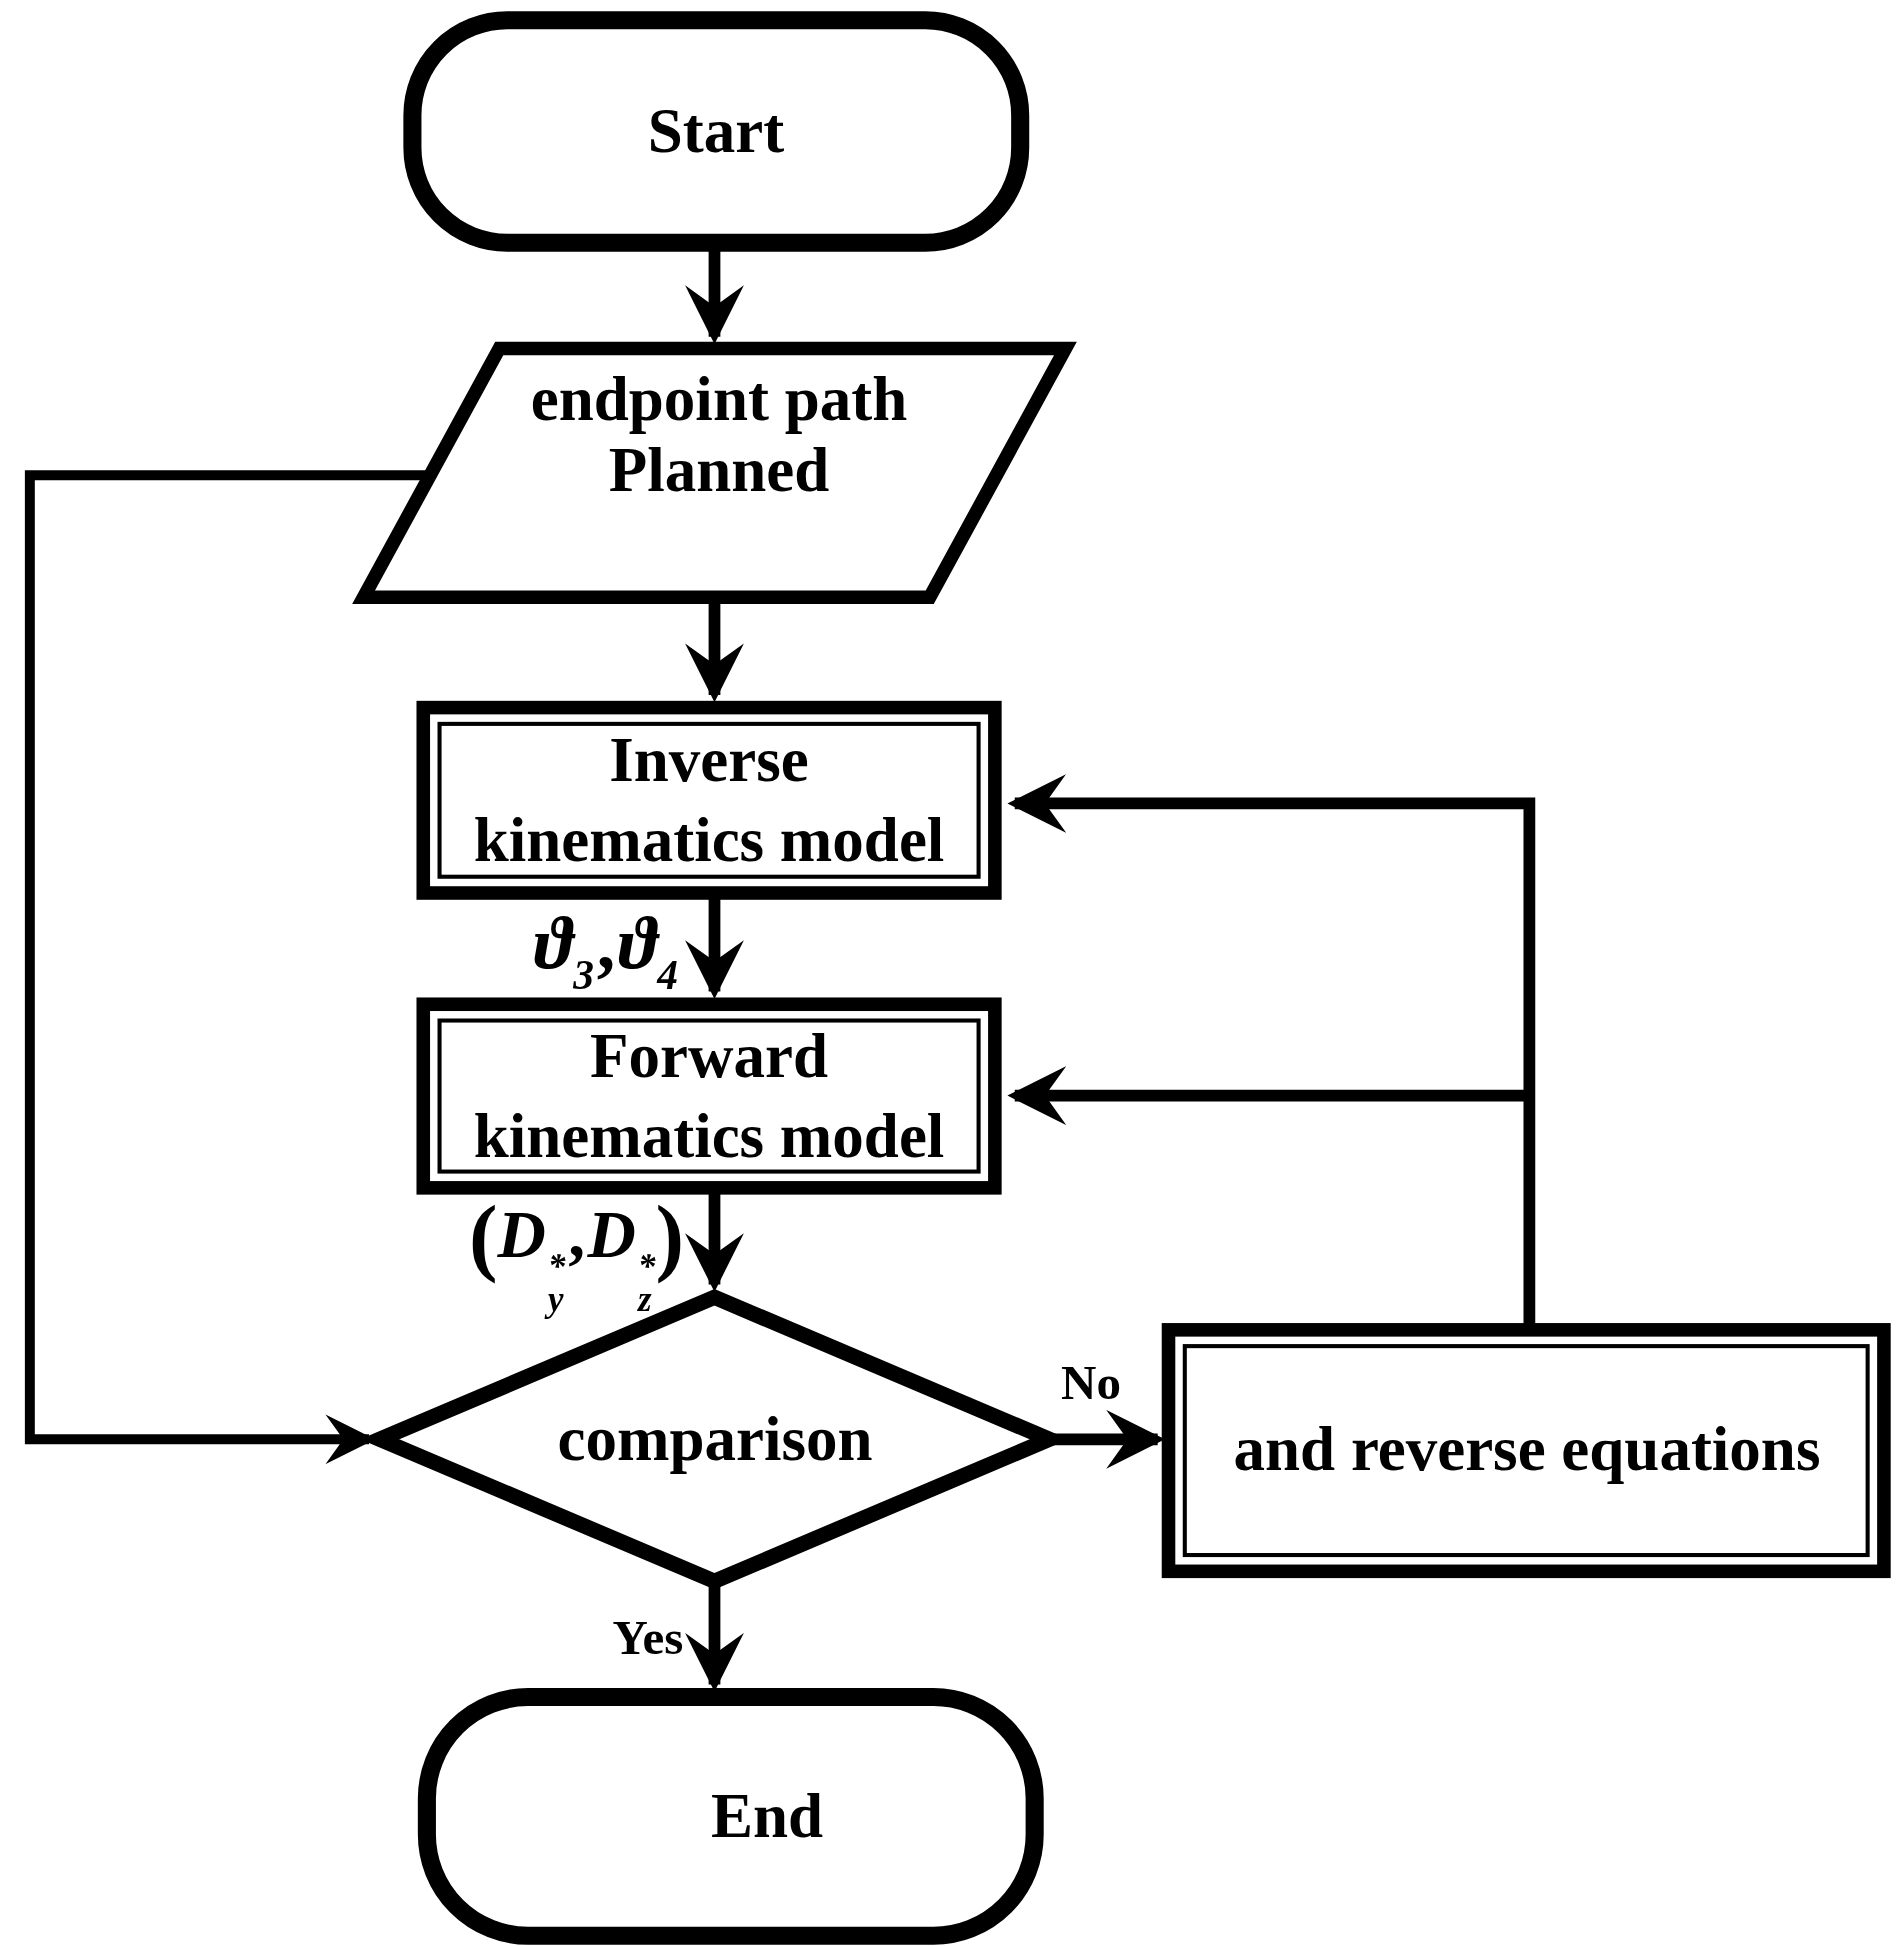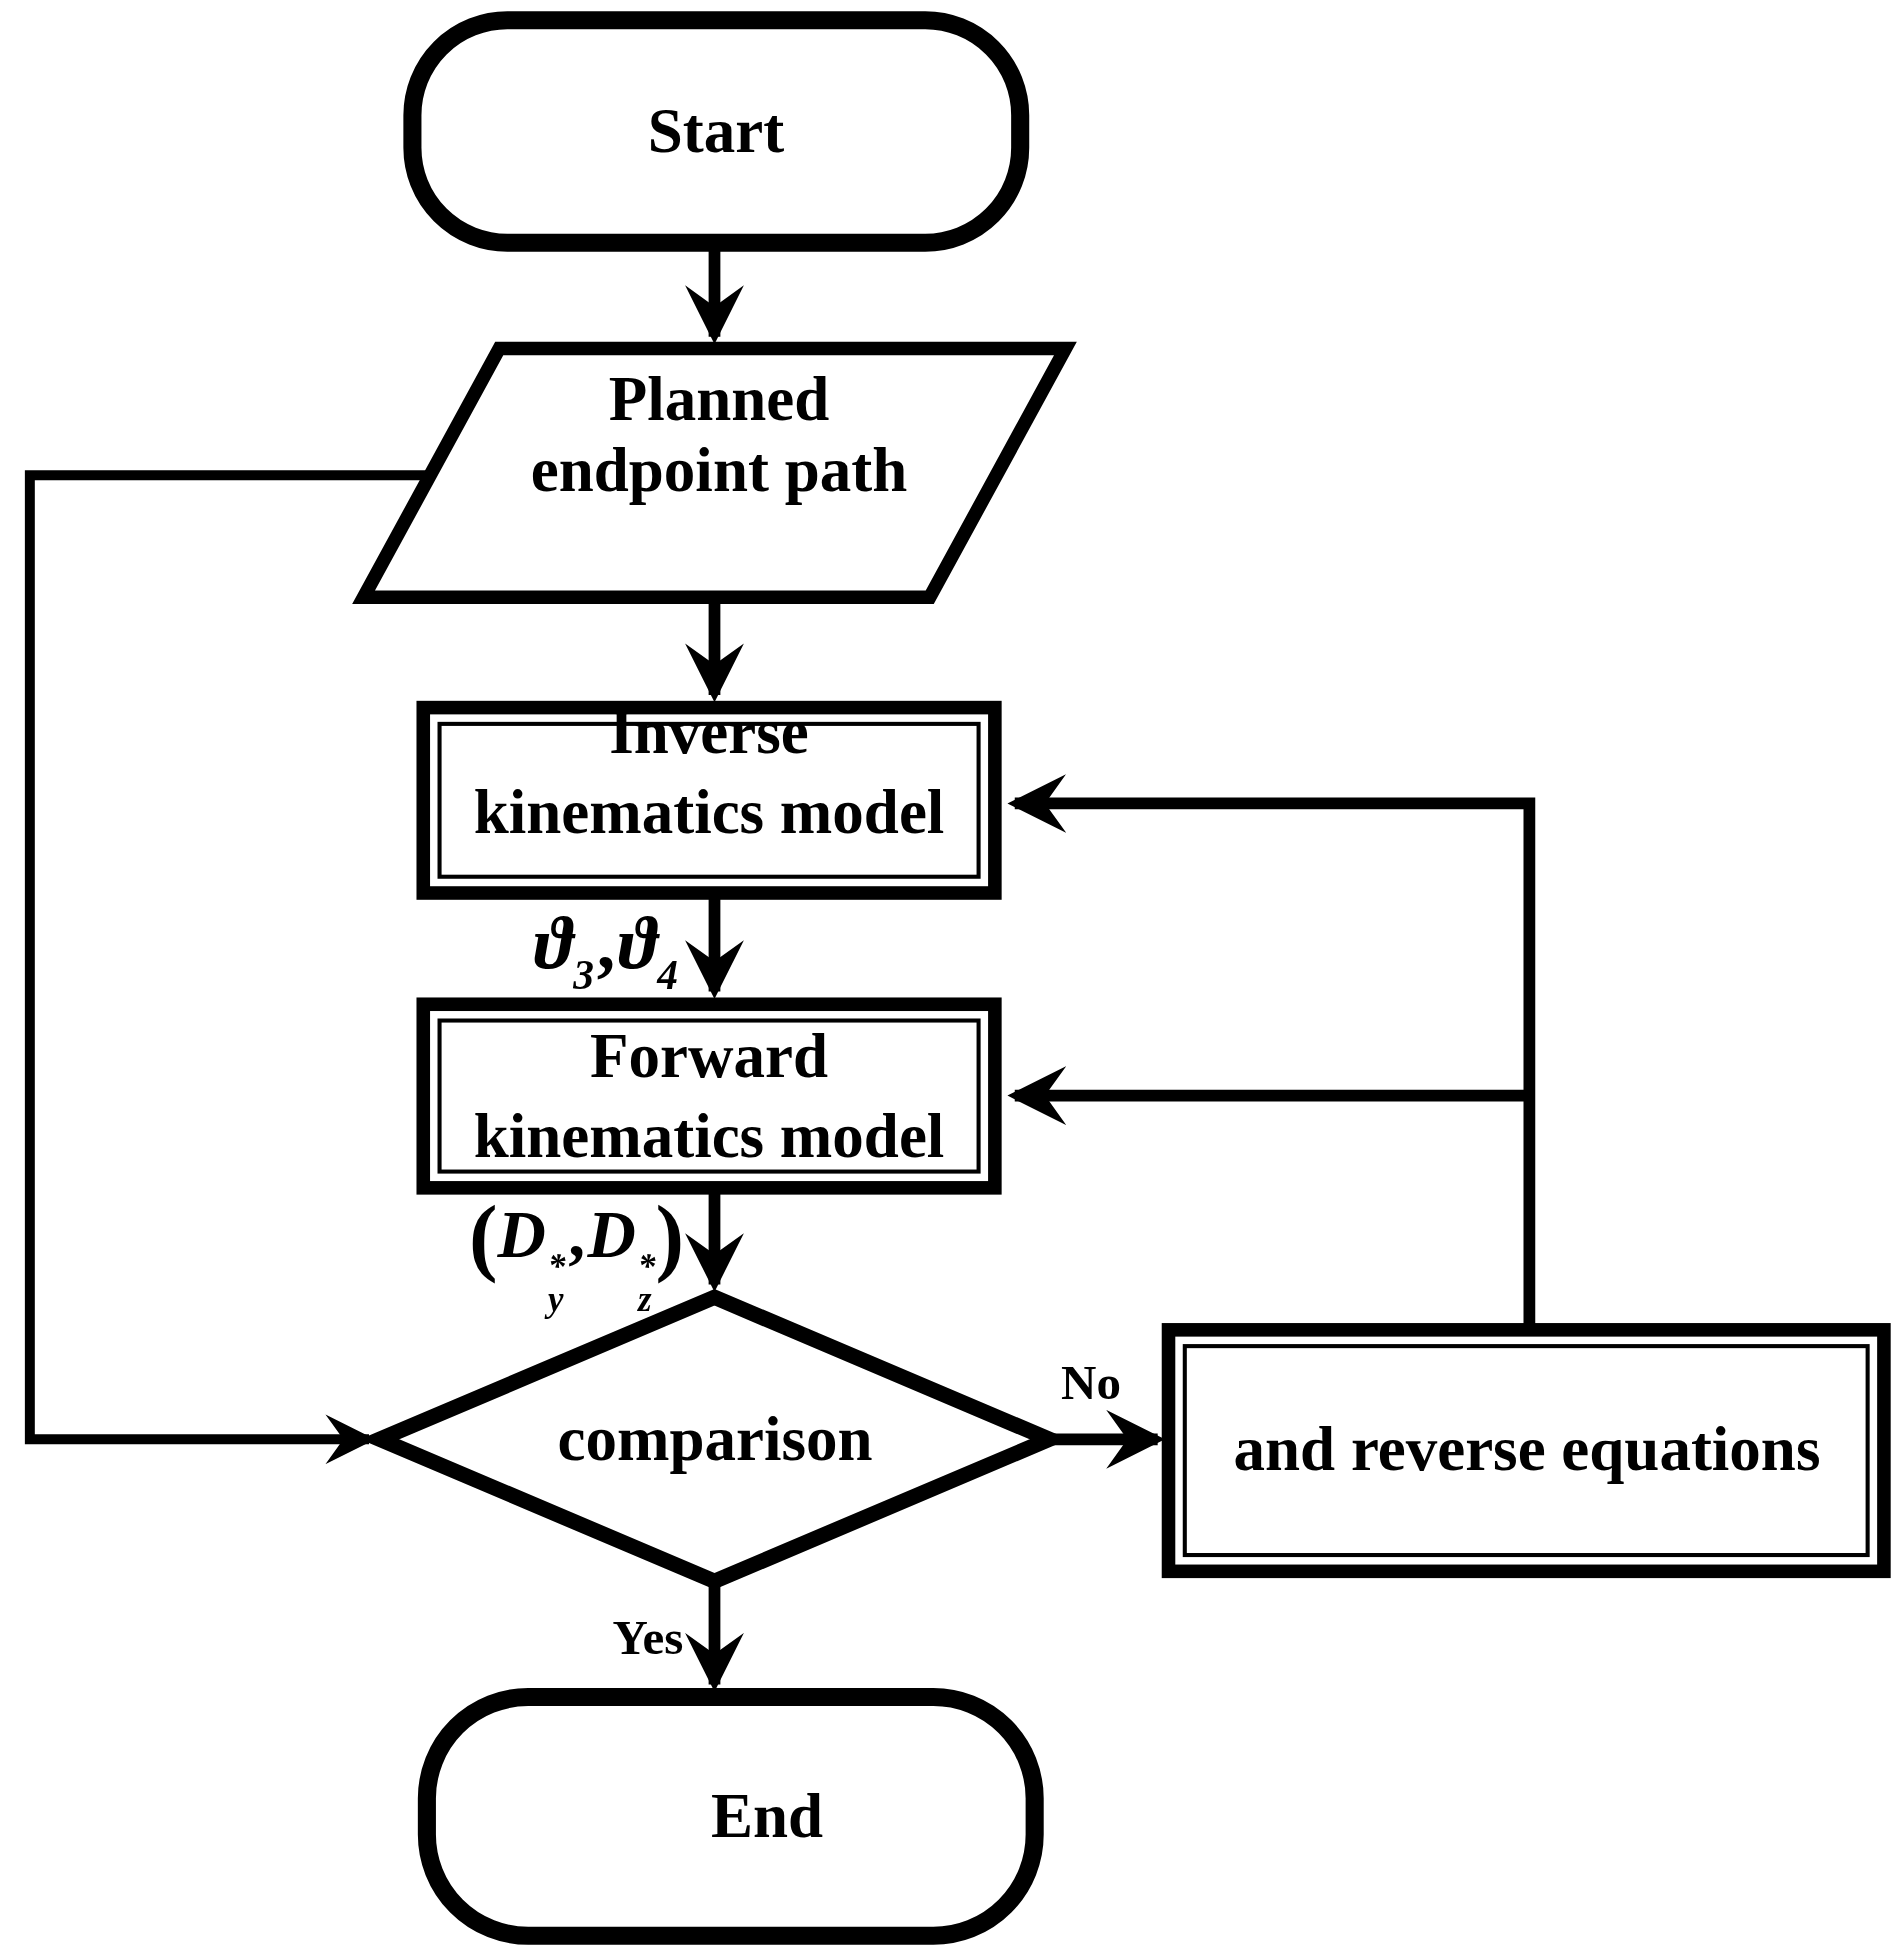--- a/index.html
+++ b/index.html
@@ -130,25 +130,25 @@
     <path d="M790,1744 L790,1862" fill="none" stroke="#000000" stroke-width="13" marker-end="url(#ah)"></path>
     <path d="M1150,1591 L1280,1591" fill="none" stroke="#000000" stroke-width="13" marker-end="url(#ah)"></path>
     <path d="M1691,1468 L1691,888 L1122,888" fill="none" stroke="#000000" stroke-width="13" stroke-linejoin="miter" marker-end="url(#ah)"></path>
     <path d="M1691,1211 L1122,1211" fill="none" stroke="#000000" stroke-width="13" marker-end="url(#ah)"></path>
     <path d="M478,525 L33,525 L33,1591 L408,1591" fill="none" stroke="#000000" stroke-width="11" stroke-linejoin="miter" marker-end="url(#ah)"></path>
   </svg>
 
   <div class="lbl node-text" id="start-label" style="left:716px; top:131px;">Start</div>
 
   <div class="lbl" id="planned-label" style="left:719px; top:364px; transform:translateX(-50%);">
+    <span class="line">endpoint path</span>
     <span class="line">Planned</span>
-    <span class="line">endpoint path</span>
   </div>
 
-  <div class="lbl node-text" id="inverse-label" style="left:709px; top:772px;">
+  <div class="lbl node-text" id="inverse-label" style="left:709px; top:800px;">
     <span class="line">Inverse</span>
     <span class="line">kinematics model</span>
   </div>
 
   <div class="math" id="theta-label"><span>ϑ</span><span class="vsub">3</span><span class="mcomma">,</span><span>ϑ</span><span class="vsub">4</span></div>
 
   <div class="lbl node-text" id="forward-label" style="left:709px; top:1096px;">
     <span class="line">Forward</span>
     <span class="line">kinematics model</span>
   </div>

